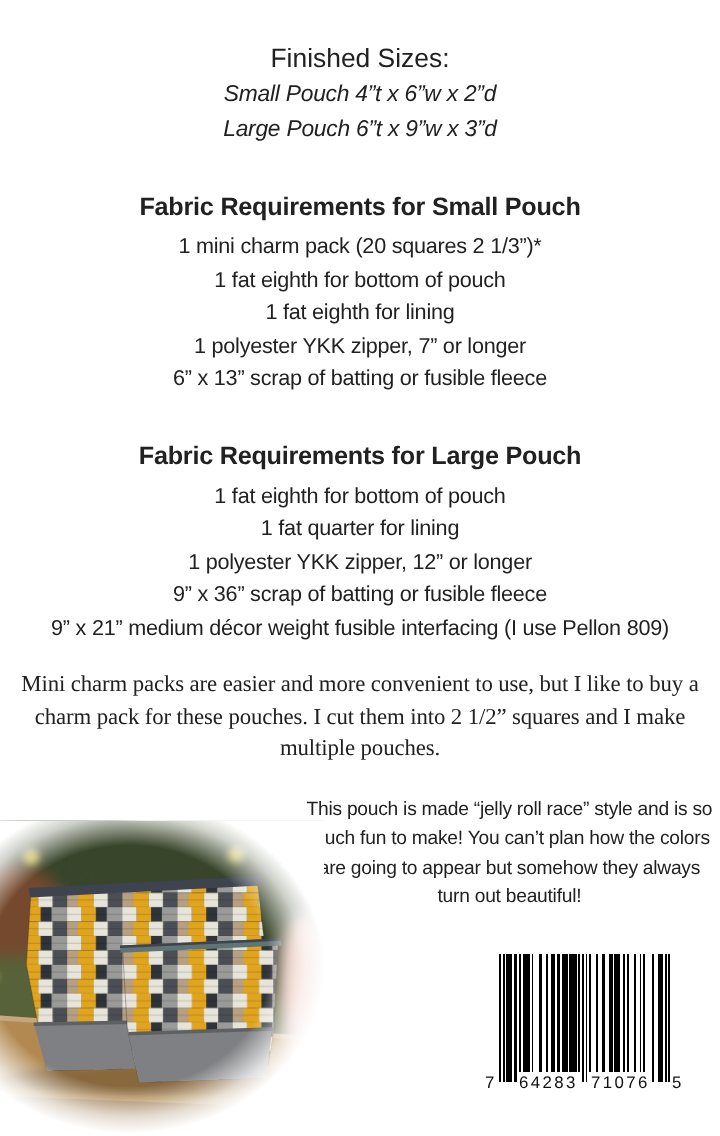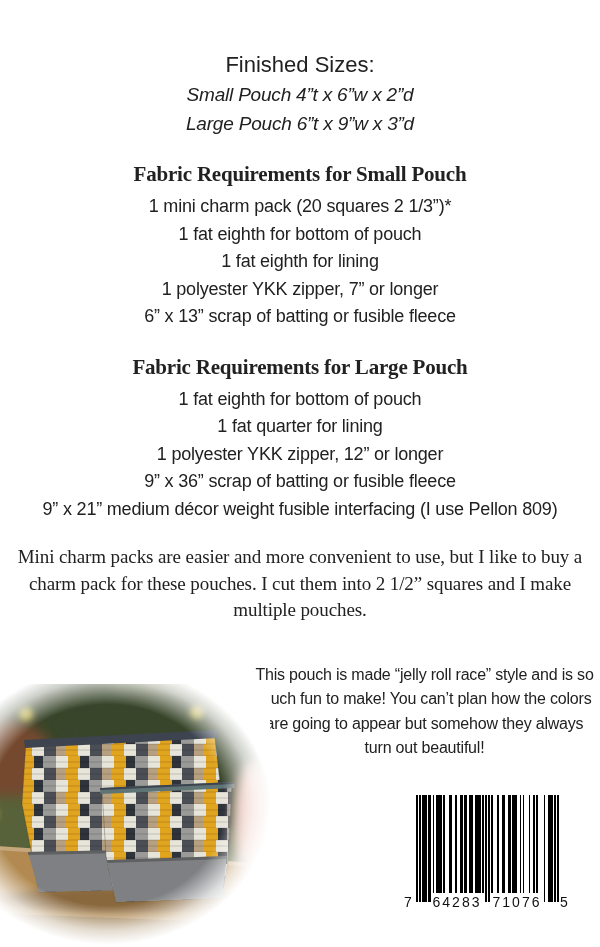--- a/index.html
+++ b/index.html
@@ -8,38 +8,37 @@
     position: relative;
     width: 600px;
     height: 947px;
     background: #ffffff;
     overflow: hidden;
     font-family: "Liberation Sans", sans-serif;
     color: #212121;
   }
   .centered { text-align: center; }
   #finished-title {
-    padding-top: 50px;
+    padding-top: 34px;
     font-size: 22px;
     line-height: 30px;
     font-weight: 400;
   }
   .size-line {
     font-size: 19px;
     line-height: 29px;
     letter-spacing: -0.2px;
     font-style: italic;
   }
   .req-heading {
-    margin-top: 23px;
+    margin-top: 38px;
     font-size: 21px;
     line-height: 26px;
     font-weight: 700;
     letter-spacing: -0.2px;
-    font-family: Liberation Serif, serif;
   }
   .req-list {
     list-style: none;
     margin-top: 6px;
   }
   .req-list li {
     font-size: 18px;
     line-height: 27.5px;
     letter-spacing: -0.2px;
   }

